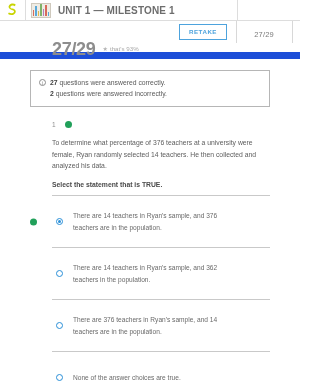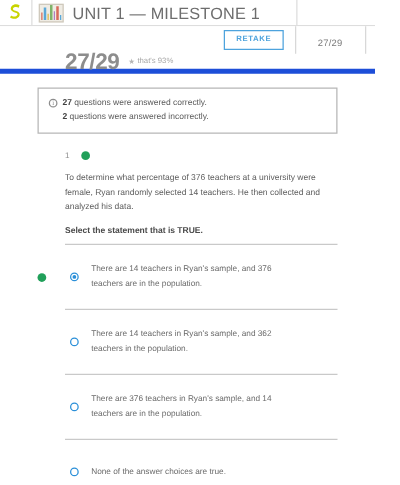--- a/index.html
+++ b/index.html
@@ -45,39 +45,39 @@
     display: flex;
     align-items: flex-end;
     justify-content: center;
     gap: 1px;
     padding: 0 1px 1px 1px;
     overflow: hidden;
   }
   .unit-thumb i { width: 1.5px; display: block; }
   .unit-title {
     margin-left: 7px;
-    font-size: 13px;
-    font-weight: normal;
+    font-size: 10px;
+    font-weight: bold;
     color: #6d6d6d;
     letter-spacing: .15px;
     white-space: nowrap;
   }
   .topbar-divider {
     position: absolute;
     top: 0; bottom: 0;
     width: 1px;
     background: #dddddd;
   }
   .topbar-divider.d1 { right: 62px; }
 
   
   .scorestrip {
     position: relative;
     height: 38px;
-    border-bottom: 4px solid #1d4ed8;
+    border-bottom: 7px solid #1d4ed8;
     background: #ffffff;
   }
   .mini-score {
     position: absolute;
     right: 26px;
     top: 9px;
     font-size: 7.5px;
     color: #7a7a7a;
     letter-spacing: .2px;
   }

